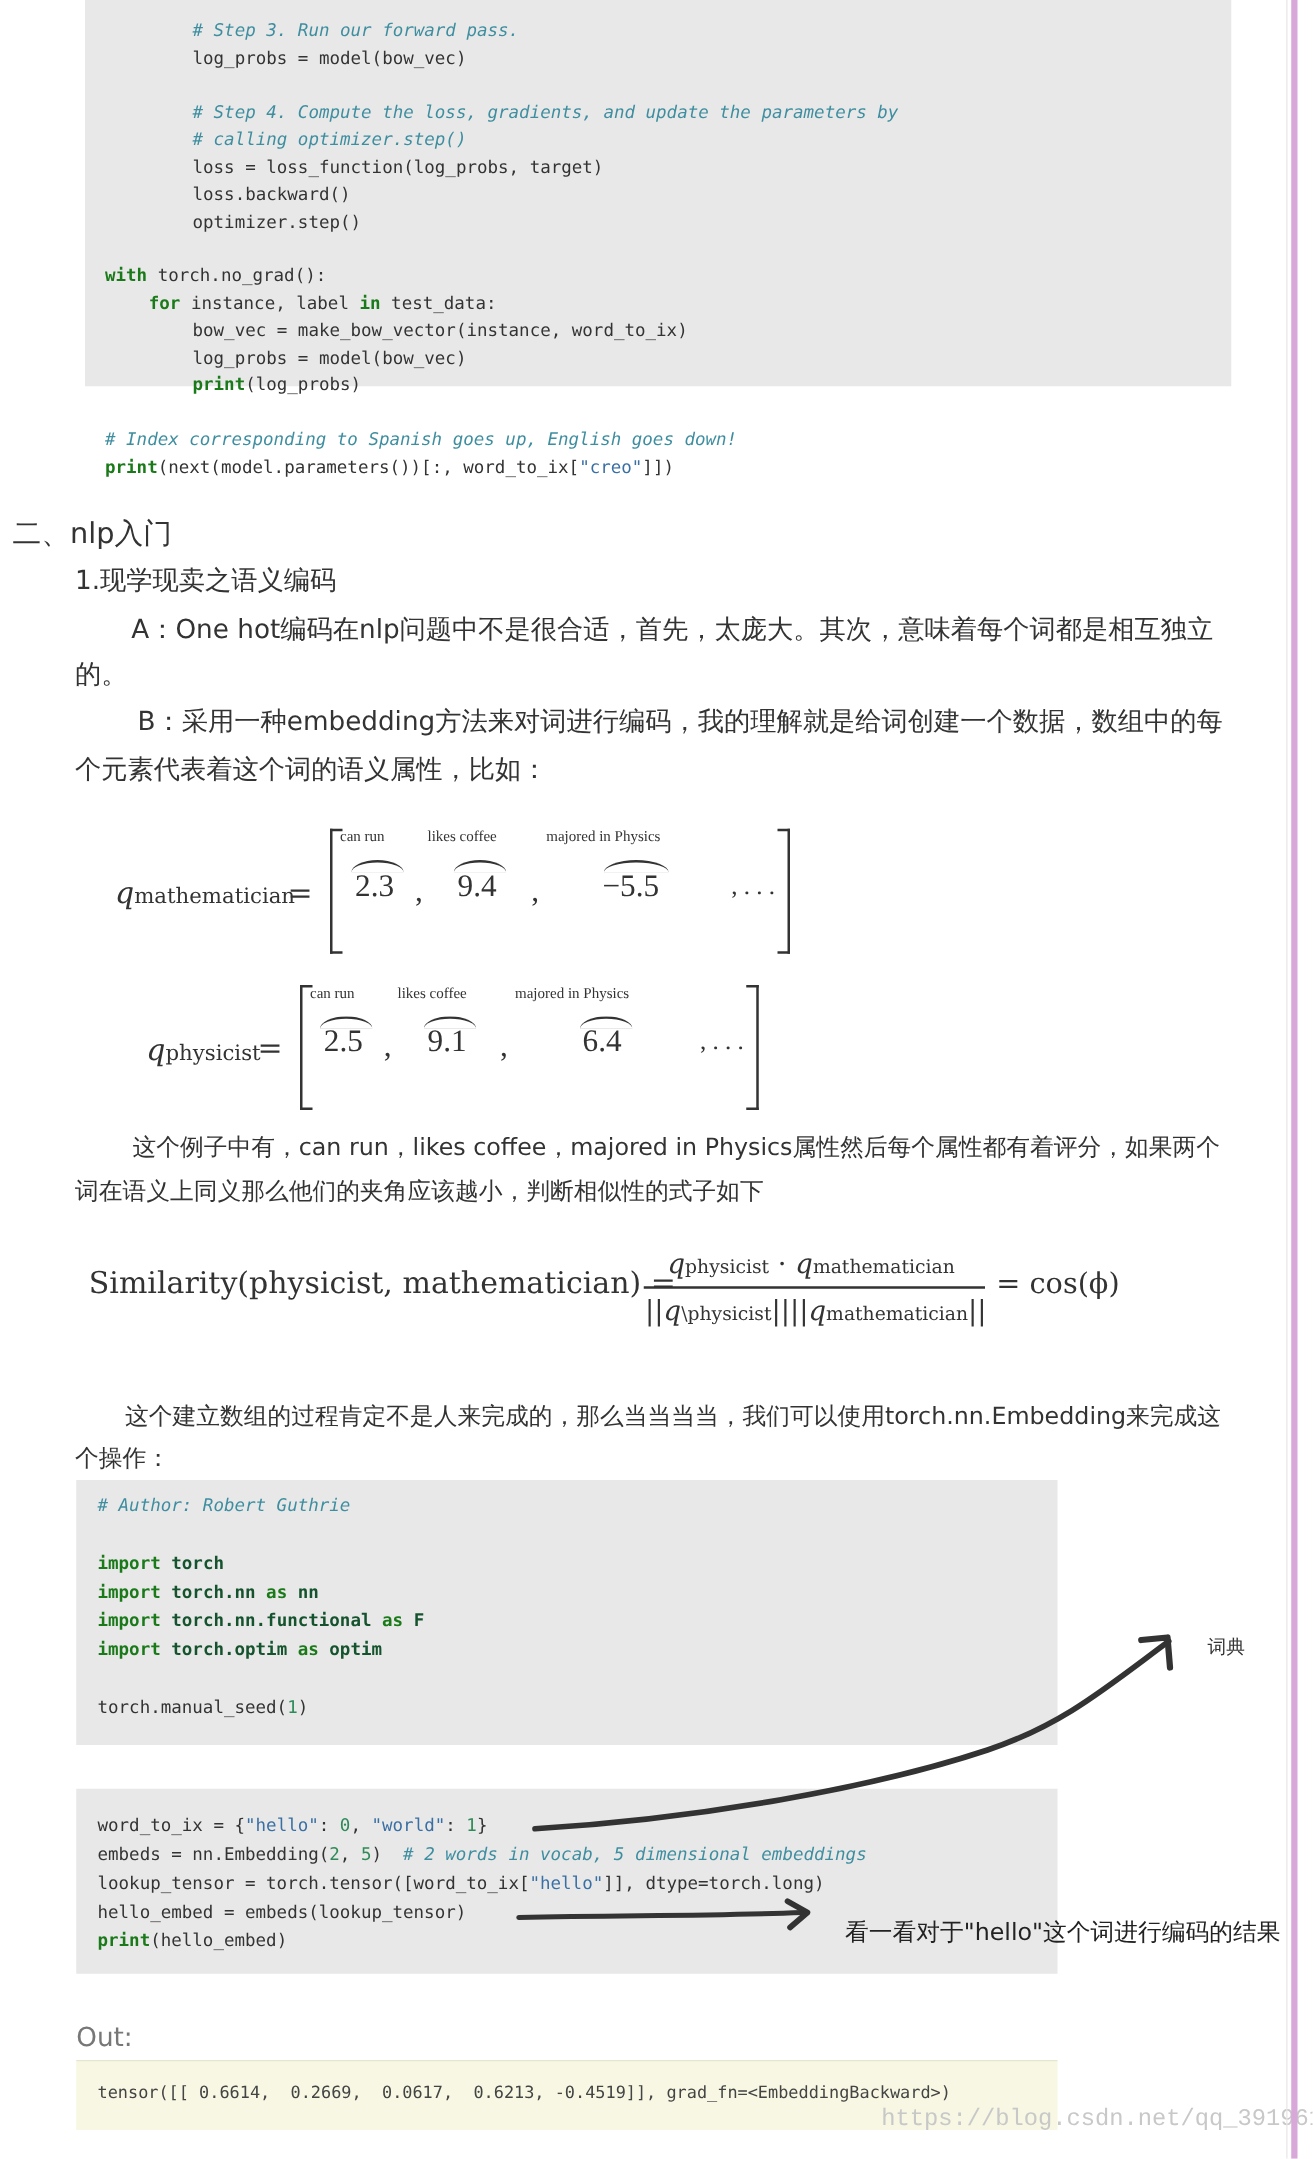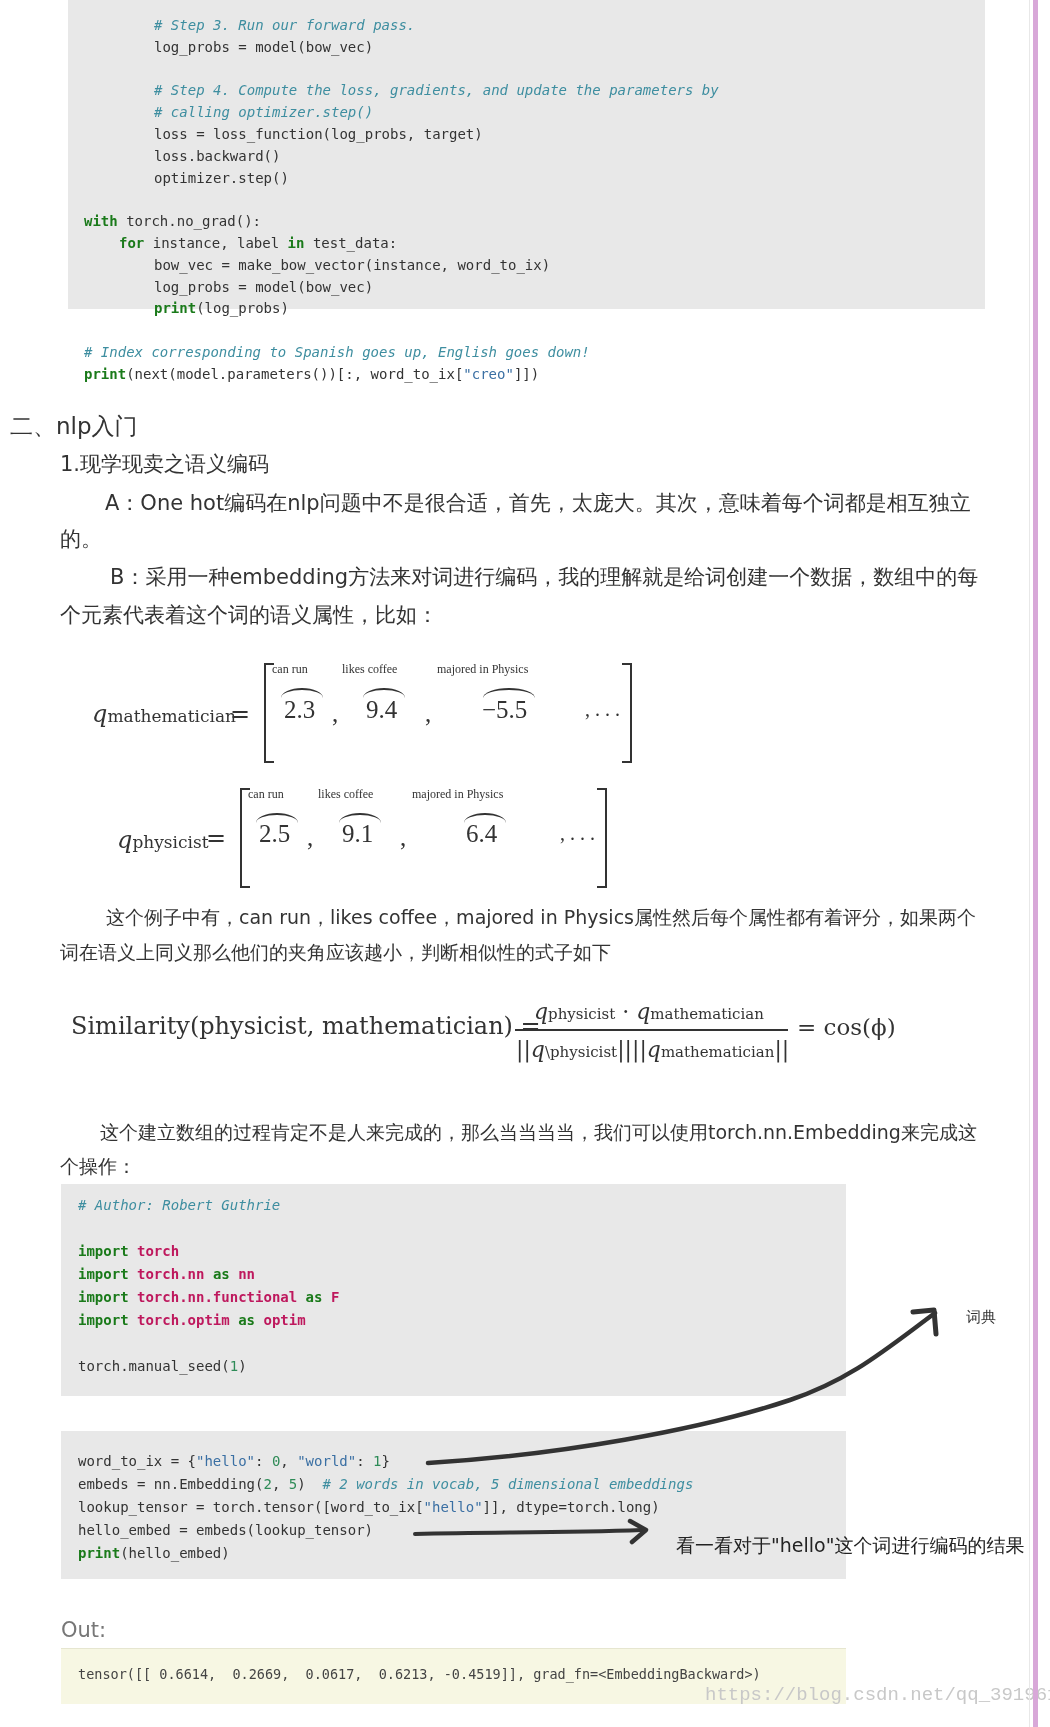--- a/index.html
+++ b/index.html
@@ -6,21 +6,21 @@
   body { width:1050px; height:1727px; position:relative; background:#fff; overflow:hidden;
          font-family:"DejaVu Sans", sans-serif; color:#333; }
   .abs { position:absolute; }
   .code { position:absolute; background:#e8e8e8; font-family:"DejaVu Sans Mono", monospace;
           font-size:14px; color:#333; }
   .code .ln { position:absolute; white-space:pre; height:22px; line-height:22px; }
   .kw { color:#1a7a1a; font-weight:bold; }
   .cm { color:#3e8ea0; font-style:italic; }
   .st { color:#3a6fa3; }
   .nm { color:#2e8b57; }
-  .md { color:#be185d; font-weight:bold; }
+  .md { color:#14532d; font-weight:bold; }
   .pinkbar { position:absolute; left:1033px; top:0; width:5px; height:1727px; background:#d8a8d8; }
   .pinkline { position:absolute; left:1029px; top:0; width:1px; height:1727px; background:#e8e8e8; }
   .txt { position:absolute; white-space:nowrap; font-size:21px; color:#333; }
   .serif { font-family:"DejaVu Serif","Liberation Serif", serif; color:#333; }
   .lbl { position:absolute; font-family:"Liberation Serif", serif; font-size:12px; white-space:nowrap; color:#333; }
   .val { position:absolute; font-family:"Liberation Serif", serif; font-size:25px; white-space:nowrap; color:#333; }
   .brace { position:absolute; border-top:2px solid #333; border-radius:50% 50% 0 0 / 100% 100% 0 0; height:8px; }
   .bk { position:absolute; border:2px solid #333; }
   .watermark { position:absolute; font-family:Liberation Mono, monospace; font-size:19px; color:#c8c8c8; white-space:nowrap; }
 </style>

